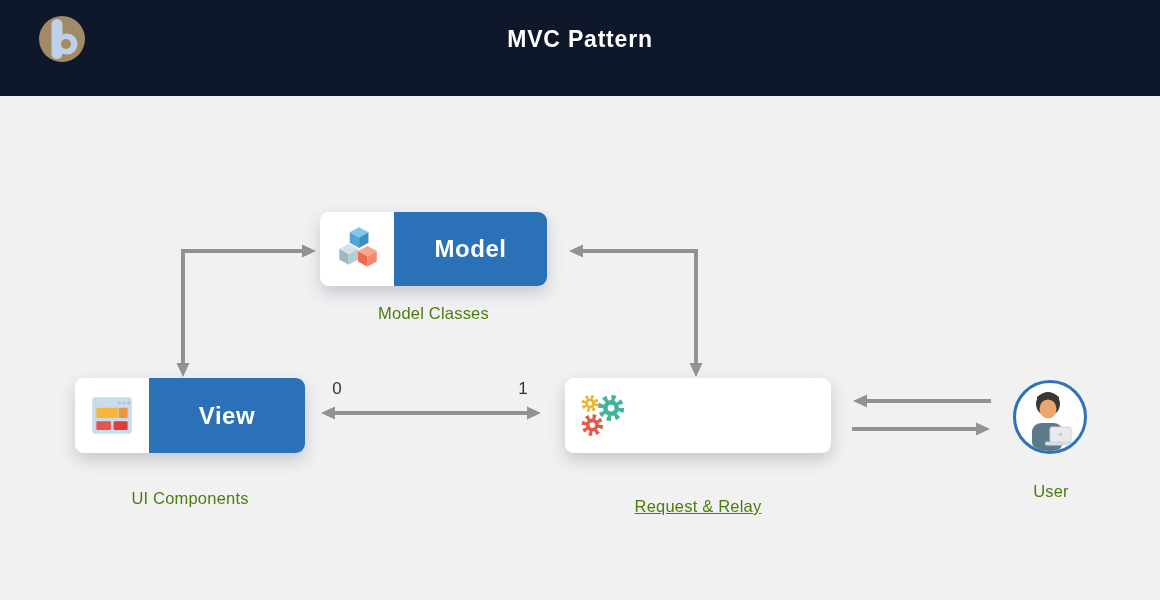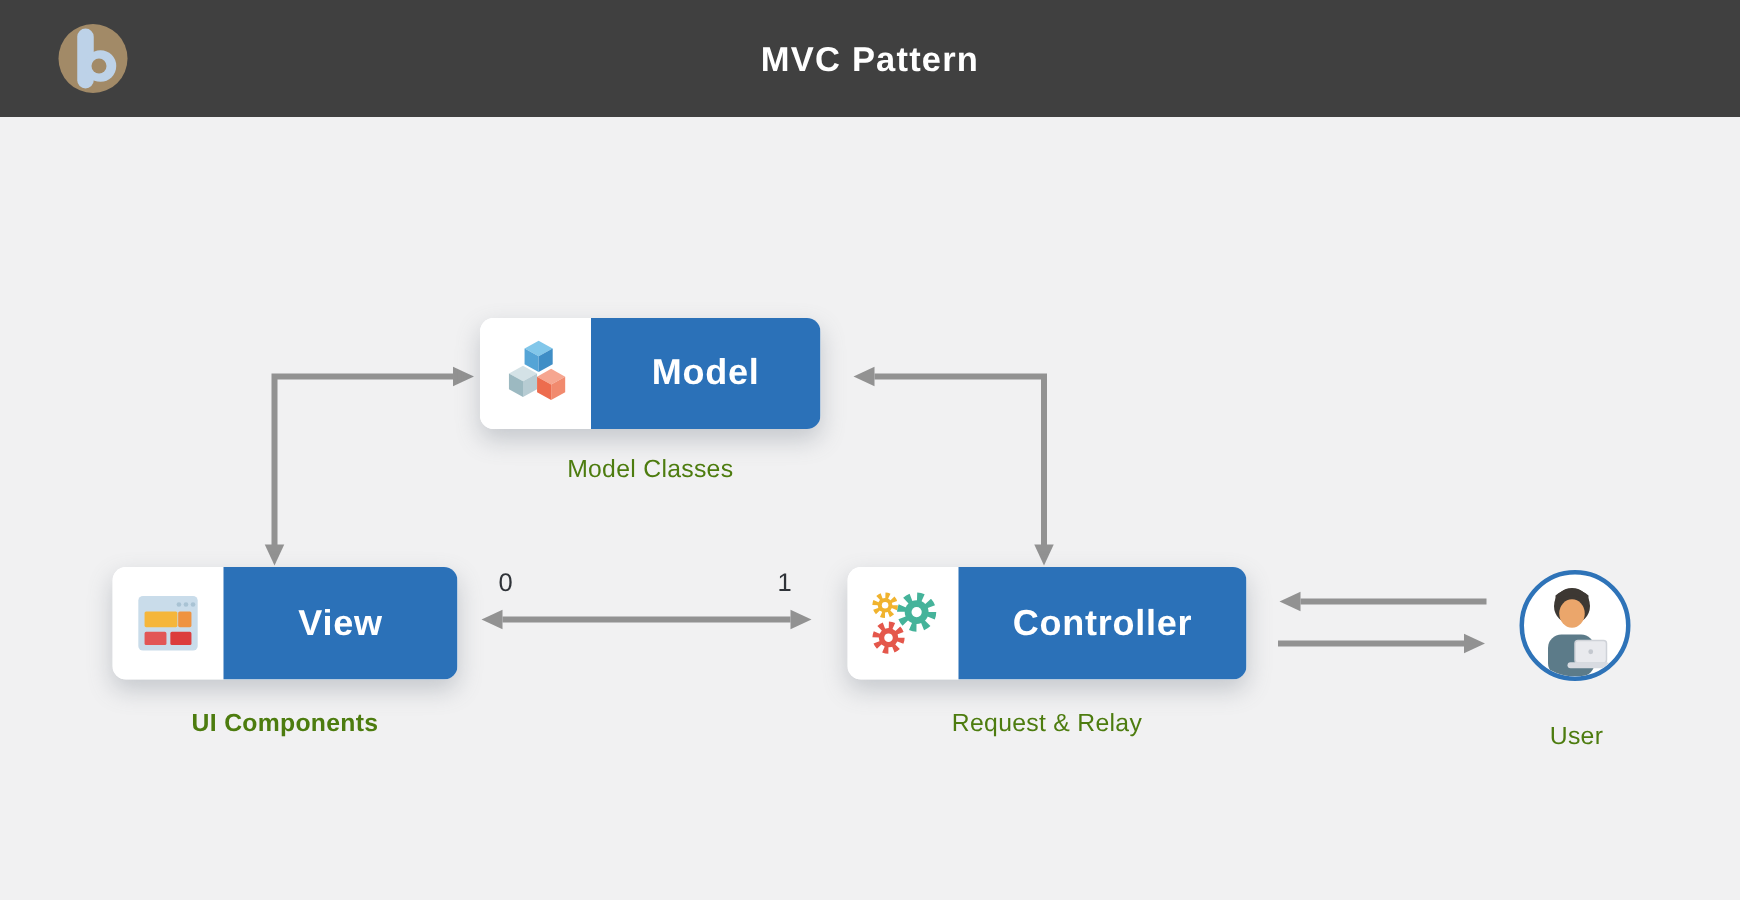--- a/index.html
+++ b/index.html
@@ -6,22 +6,22 @@
   html, body { width: 1160px; height: 600px; }
   body {
     font-family: "Liberation Sans", sans-serif;
     background: #f1f1f2;
     position: relative;
     overflow: hidden;
   }
 
   
   .header {
-    position: absolute; left: 0; top: 0; width: 1160px; height: 78px;
-    background: #404040; z-index: 5;
+    position: absolute; left: 0; top: 0; width: 1160px; height: 96px;
+    background: #0f172a; z-index: 5;
   }
   .logo {
     position: absolute; left: 38px; top: 15px; width: 48px; height: 48px;
   }
   .header-title {
     position: absolute; left: 0; top: 0; width: 100%; height: 78px;
     line-height: 78px; text-align: center;
     color: #ffffff; font-size: 23px; font-weight: 700; letter-spacing: 0.8px;
   }
 
@@ -47,22 +47,22 @@
   .node-label-panel {
     flex: 1; background: #2b71b8; display: flex; align-items: center; justify-content: center;
     color: #ffffff; font-size: 24px; font-weight: 700; letter-spacing: 0.5px;
   }
 
   .sublabel {
     position: absolute; text-align: center; z-index: 2;
     color: #4d7c0f; font-size: 16.5px; font-weight: 500; letter-spacing: 0.2px;
   }
   .sublabel-model      { left: 320px; top: 304px; width: 227px; }
-  .sublabel-view       { left:  75px; top: 473px; width: 230px; font-weight: bold; }
-  .sublabel-controller { left: 565px; top: 473px; width: 266px; }
+  .sublabel-view       { left:  75px; top: 489px; width: 230px; }
+  .sublabel-controller { left: 565px; top: 497px; width: 266px; text-decoration: underline; }
   .sublabel-user       { left: 1003px; top: 482px; width: 96px; }
 
   .edge-label {
     position: absolute; z-index: 2; width: 26px; text-align: center;
     color: #2f3338; font-size: 17px; font-weight: 500;
   }
   .edge-label-0 { left: 324px; top: 379px; }
   .edge-label-1 { left: 510px; top: 379px; }
 
   
@@ -165,21 +165,20 @@
 
       <circle cx="11.5" cy="11" r="5.5" fill="none" stroke="#f0b32e" stroke-width="4" stroke-dasharray="2.2 2.12"></circle>
       <circle cx="11.5" cy="11" r="4.3" fill="#f0b32e"></circle>
       <circle cx="11.5" cy="11" r="1.9" fill="#ffffff"></circle>
 
       <circle cx="13.5" cy="30" r="7.2" fill="none" stroke="#e4574b" stroke-width="4.5" stroke-dasharray="2.85 2.8"></circle>
       <circle cx="13.5" cy="30" r="5.7" fill="#e4574b"></circle>
       <circle cx="13.5" cy="30" r="2.5" fill="#ffffff"></circle>
     </svg>
   </div>
-  <div class="node-label-panel">Controller</div>
 </div>
 <div class="sublabel sublabel-controller">Request &amp; Relay</div>
 
 <div class="avatar">
   <svg viewBox="0 0 68 68">
     <circle cx="32" cy="21" r="12" fill="#3d3833"></circle>
     <ellipse cx="32" cy="26" rx="8.5" ry="9.5" fill="#eba66b"></ellipse>
     <path d="M21 18 q11 -8 22 0 l0 -4 q-11 -9 -22 0 z" fill="#3d3833"></path>
     <rect x="16" y="40" width="31" height="28" rx="9" fill="#5c7b89"></rect>
     <rect x="34" y="44" width="21" height="15" rx="2" fill="#e9eaee" stroke="#cfd2d8" stroke-width="1"></rect>

